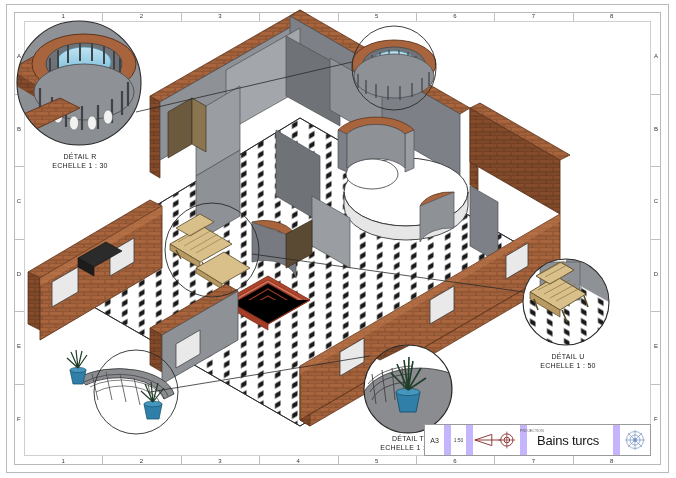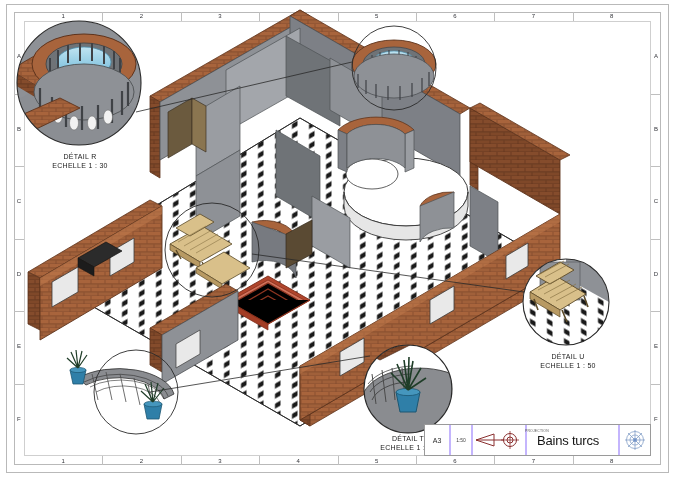--- a/index.html
+++ b/index.html
@@ -24,21 +24,21 @@
 
   
   .dlabel{position:absolute;text-align:center;color:#1b1b1b;
           font-size:7px;line-height:9px;font-family:"Liberation Sans",sans-serif;
           letter-spacing:.3px;white-space:nowrap;}
 
   
   #titleblock{position:absolute;left:424px;top:424px;width:227px;height:32px;
               border:1px solid #9a9a9a;background:#fff;box-sizing:border-box;
               display:flex;align-items:stretch;}
-  .tb-cell{border-right:2px solid #c4b5fd;box-sizing:border-box;
+  .tb-cell{border-right:7px solid #c4b5fd;box-sizing:border-box;
            display:flex;align-items:center;justify-content:center;
            font-size:6px;color:#2a2a2a;position:relative;}
   .tb-a3{width:26px;font-size:7px;}
   .tb-scale{width:22px;font-size:5px;color:#444;}
   .tb-proj{width:54px;}
   .tb-title{flex:1;justify-content:flex-start;padding-left:10px;
             font-size:13px;color:#161616;letter-spacing:-.2px;}
   .tb-logo{width:30px;border-right:none;}
   .tb-smalltext{position:absolute;left:4px;top:5px;font-size:3.4px;
                 color:#555;letter-spacing:.2px;}

